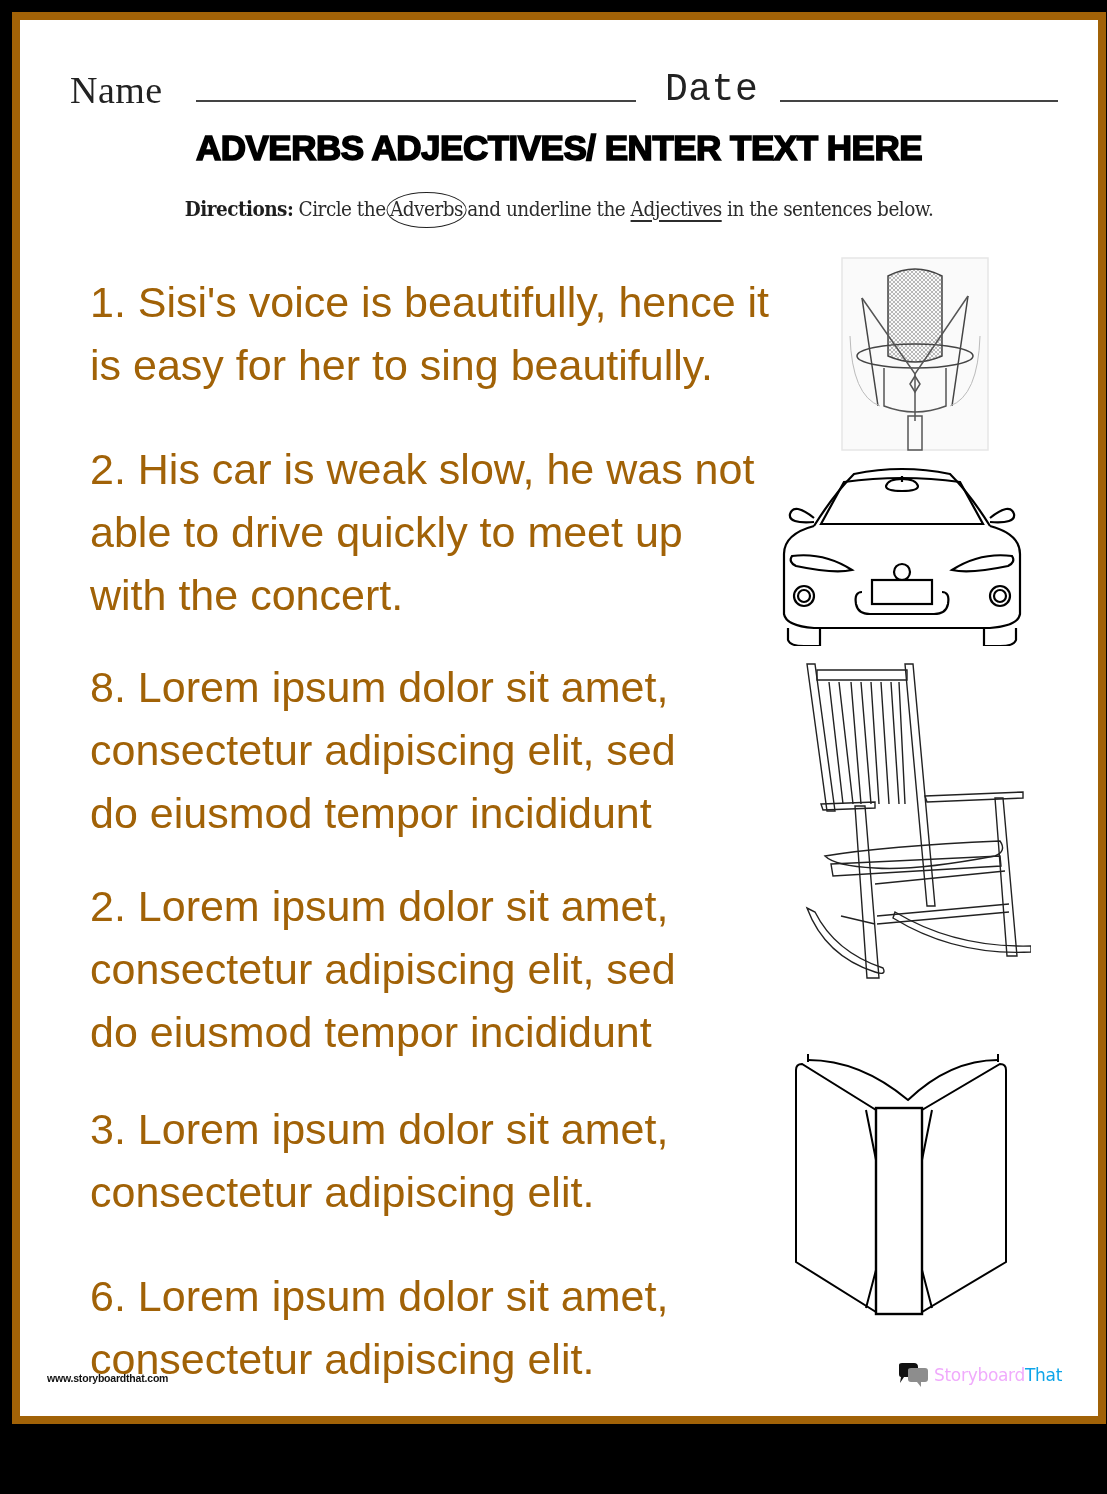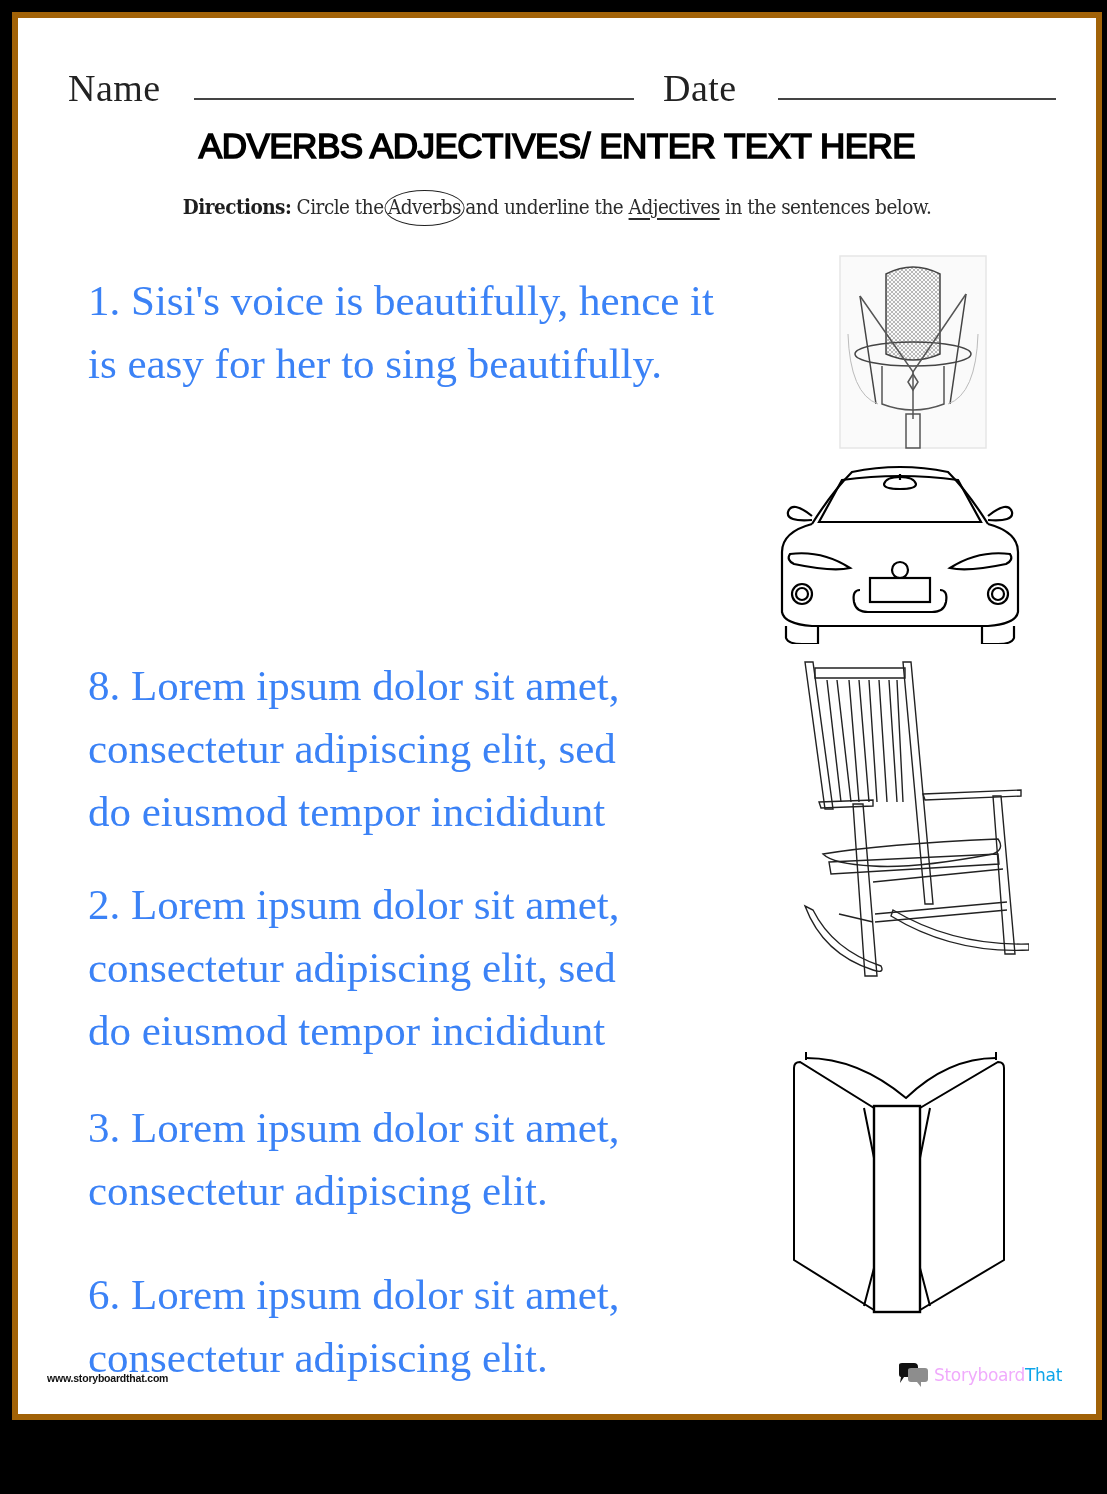--- a/index.html
+++ b/index.html
@@ -8,53 +8,53 @@
       background: #000000;
       position: relative;
       overflow: hidden;
       font-family: "Liberation Serif", serif;
     }
     .page {
       position: absolute;
       left: 12px; top: 12px;
       width: 1078px; height: 1396px;
       background: #ffffff;
-      border: 6px solid #a16207;
+      border: 8px solid #a16207;
     }
     .header-row {
       position: absolute;
       left: 50px; top: 48px;
       width: 990px; height: 50px;
     }
     .label-name, .label-date {
       position: absolute;
       top: 0;
       font-family: "Liberation Serif", serif;
       font-size: 38px;
       color: #222222;
       letter-spacing: 0.5px;
     }
     .label-name { left: 0; }
-    .label-date { left: 595px; }
+    .label-date { left: 595px; font-family: Liberation Mono, monospace; }
     .line {
       position: absolute;
       top: 32px;
       height: 0;
       border-bottom: 2px solid #444444;
     }
     .line-name { left: 126px; width: 440px; }
     .line-date { left: 710px; width: 278px; }
 
     .title {
       position: absolute;
       left: 0; top: 108px;
       width: 1078px;
       text-align: center;
       font-family: "Liberation Sans", sans-serif;
-      font-weight: 400;
+      font-weight: 700;
       font-size: 35px;
       letter-spacing: -0.5px;
       color: #000000;
       -webkit-text-stroke: 1.6px #000;
     }
 
     .directions {
       position: absolute;
       left: 0; top: 176px;
       width: 1078px;
@@ -79,24 +79,24 @@
     }
     .directions .underlined {
       text-decoration: underline;
       text-decoration-thickness: 2px;
       text-underline-offset: 4px;
     }
 
     .sentence {
       position: absolute;
       left: 70px;
-      font-family: Liberation Serif, serif;
+      font-family: Liberation Sans, sans-serif;
       font-size: 43px;
       line-height: 63px;
-      color: #3b82f6;
+      color: #a16207;
       white-space: pre-line;
     }
     .s1 { top: 251px; width: 700px; }
     .s2 { top: 418px; width: 700px; }
     .s3 { top: 636px; width: 680px; }
     .s4 { top: 855px; width: 680px; }
     .s5 { top: 1078px; width: 680px; }
     .s6 { top: 1245px; width: 680px; }
 
     .illus { position: absolute; }
@@ -144,20 +144,23 @@
   </div>
 
   <div class="title">ADVERBS ADJECTIVES/ ENTER TEXT HERE</div>
 
   <div class="directions">
     <span class="dir-label">Directions:</span><span> Circle the</span><span class="circled">Adverbs</span><span>and underline the </span><span class="underlined">Adjectives</span><span> in the sentences below.</span>
   </div>
 
   <div class="sentence s1">1. Sisi's voice is beautifully, hence it
 is easy for her to sing beautifully.</div>
+  <div class="sentence s2">2. His car is weak slow, he was not
+able to drive quickly to meet up
+with the concert.</div>
   <div class="sentence s3">8. Lorem ipsum dolor sit amet,
 consectetur adipiscing elit, sed
 do eiusmod tempor incididunt</div>
   <div class="sentence s4">2. Lorem ipsum dolor sit amet,
 consectetur adipiscing elit, sed
 do eiusmod tempor incididunt</div>
   <div class="sentence s5">3. Lorem ipsum dolor sit amet,
 consectetur adipiscing elit.</div>
   <div class="sentence s6">6. Lorem ipsum dolor sit amet,
 consectetur adipiscing elit.</div>

